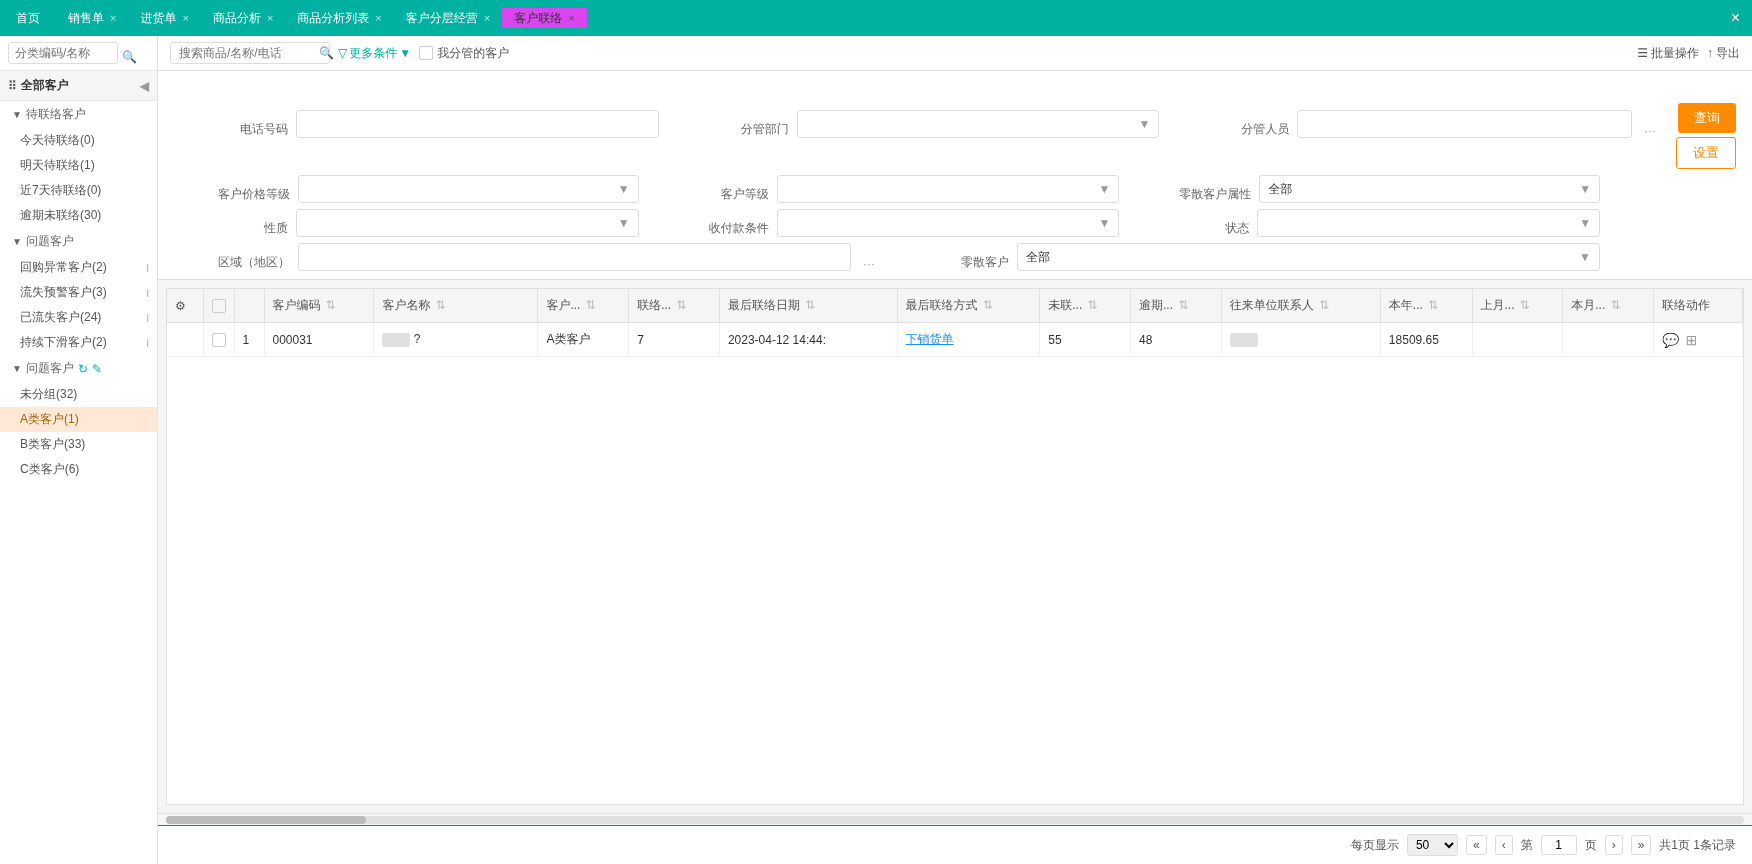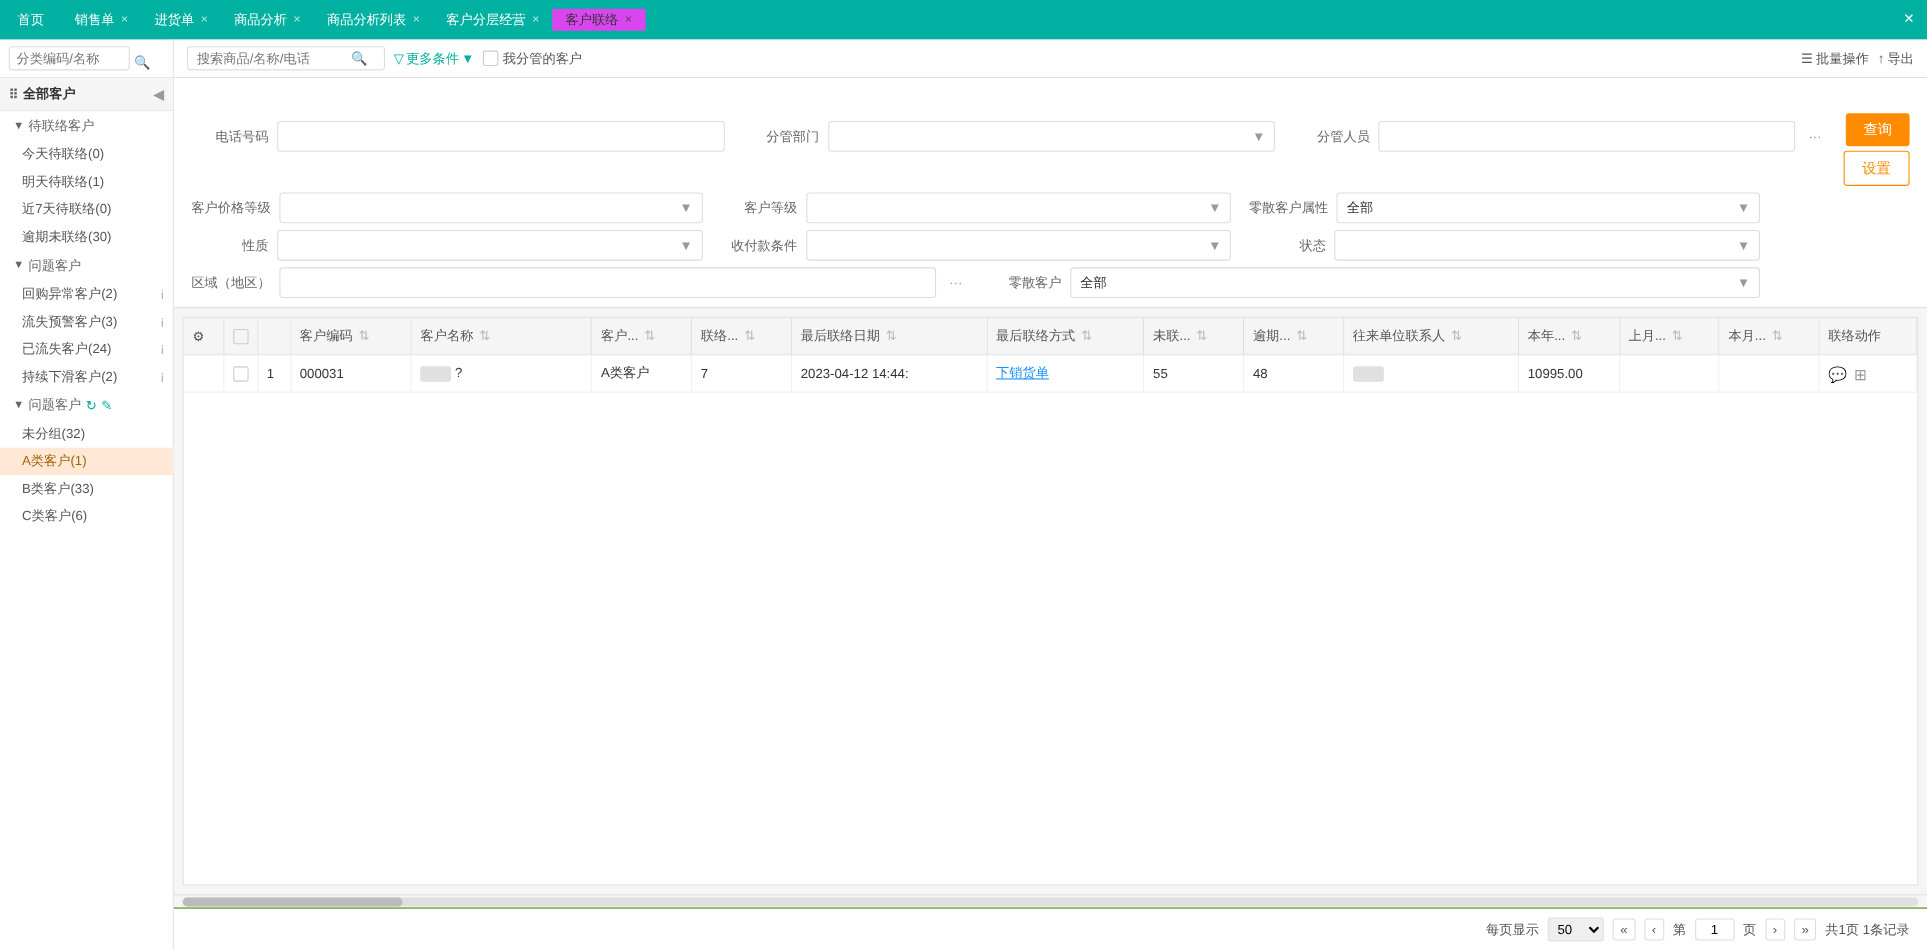--- a/index.html
+++ b/index.html
@@ -138,21 +138,21 @@
       background: #fff;
       border-bottom: 1px solid #e0e0e0;
       gap: 8px;
     }
     .toolbar-search {
       display: flex;
       align-items: center;
       border: 1px solid #ddd;
       border-radius: 3px;
       padding: 3px 8px;
-      width: 180px;
+      width: 160px;
       background: white;
     }
     .toolbar-search input {
       border: none;
       outline: none;
       font-size: 12px;
       width: 140px;
     }
     .filter-btn {
       display: flex;
@@ -192,23 +192,24 @@
     }
     .filter-row {
       display: flex;
       align-items: center;
       margin-bottom: 6px;
       gap: 16px;
     }
     .filter-row:last-child { margin-bottom: 0; }
     .filter-item {
       display: flex;
-      align-items: center;
+      align-items: flex-end;
       flex: 1;
       gap: 8px;
+      margin-left: 44px;
     }
     .filter-label {
       color: #666;
       white-space: nowrap;
       min-width: 70px;
       text-align: right;
     }
     .filter-select {
       flex: 1;
       border: 1px solid #ddd;
@@ -725,21 +726,21 @@
             <td>
               <span>55</span>
             </td>
             <td>
               <span>48</span>
             </td>
             <td>
               <span class="name-placeholder"></span>
             </td>
             <td>
-              <span>10995.00</span>
+              <span>18509.65</span>
             </td>
             <td>
               <span></span>
             </td>
             <td>
               <span></span>
             </td>
             <td>
               <div class="action-icons">
                 <span class="action-icon">💬</span>

